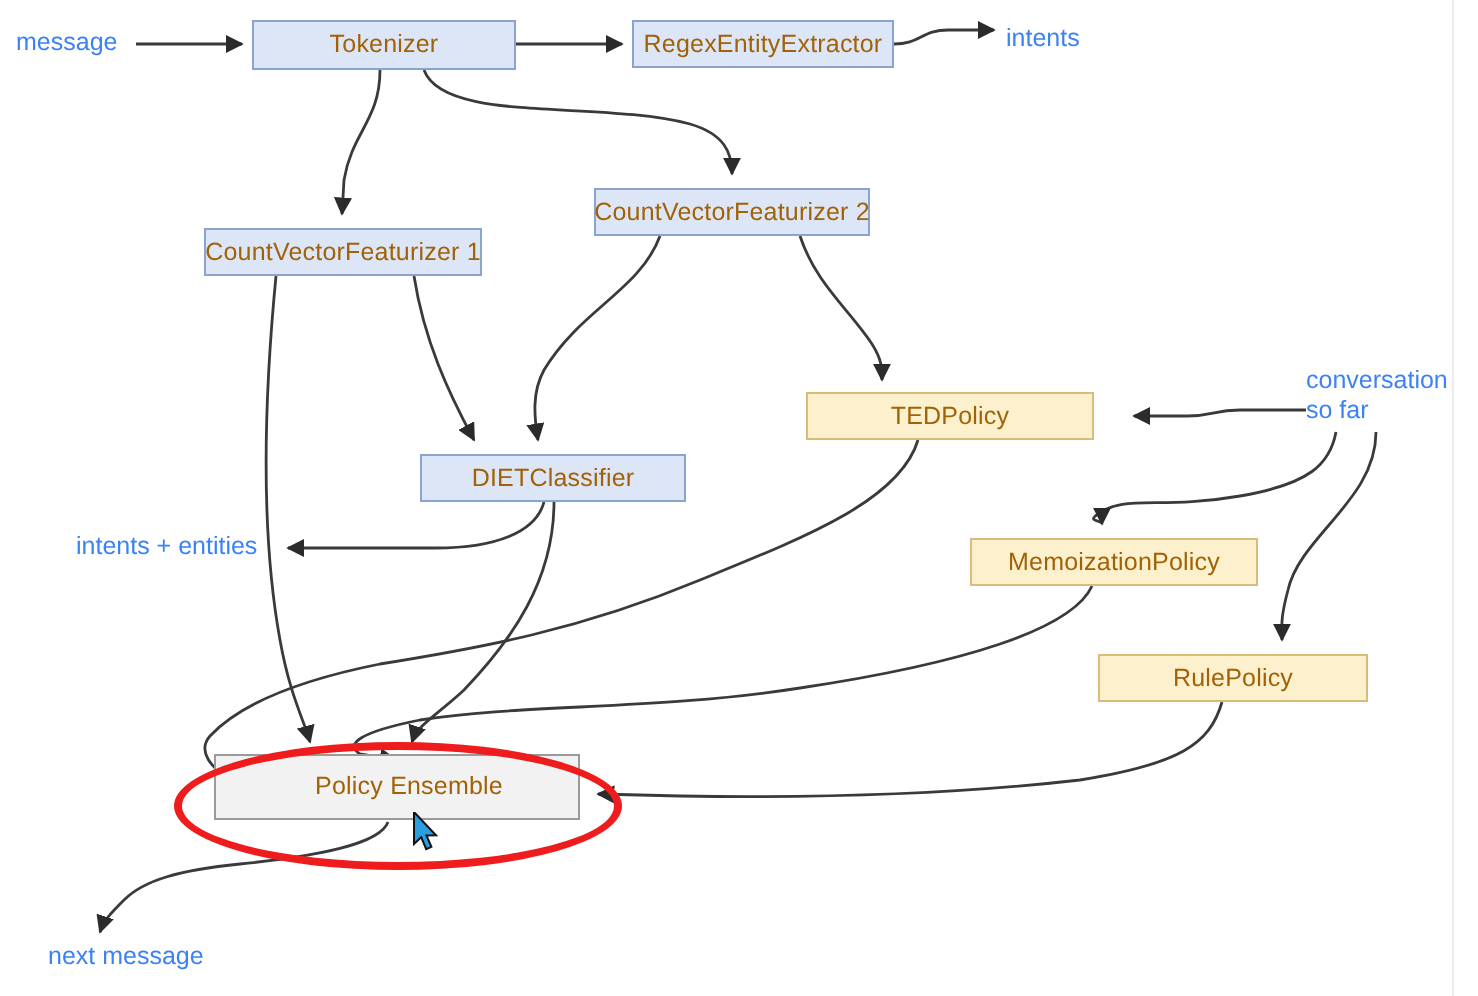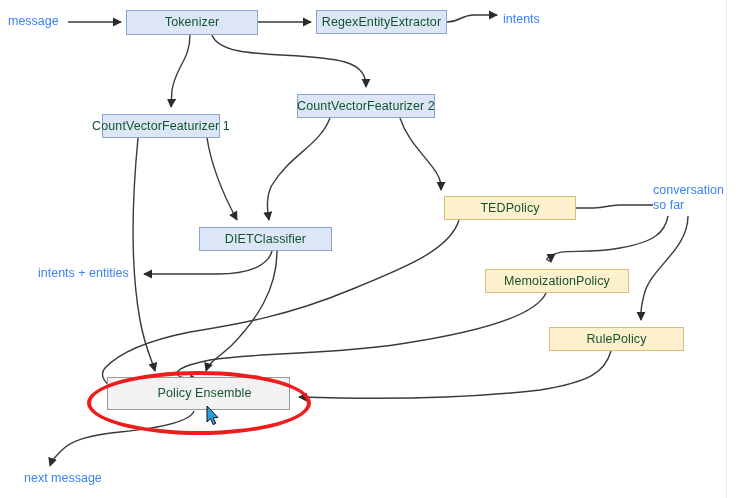--- a/index.html
+++ b/index.html
@@ -24,21 +24,21 @@
     width: 739px;
     height: 498px;
   }
   .node {
     position: absolute;
     box-sizing: border-box;
     display: flex;
     align-items: center;
     justify-content: center;
     font-size: 12.5px;
-    color: #14532d;
+    color: #a16207;
     letter-spacing: 0.1px;
     white-space: nowrap;
     line-height: 1;
   }
   .node.blue {
     background: #dce6f7;
     border: 1px solid #8aa4cf;
   }
   .node.yellow {
     background: #fdf0cd;
@@ -127,29 +127,29 @@
   </div>
 
   <div class="node blue" style="left:316px; top:10px; width:131px; height:24px;">
     <span>RegexEntityExtractor</span>
   </div>
 
   <div class="node blue" style="left:297px; top:94px; width:138px; height:24px;">
     <span>CountVectorFeaturizer 2</span>
   </div>
 
-  <div class="node blue" style="left:102px; top:114px; width:118px; height:24px;">
+  <div class="node blue" style="left:102px; top:114px; width:139px; height:24px;">
     <span>CountVectorFeaturizer 1</span>
   </div>
 
-  <div class="node blue" style="left:199px; top:227px; width:133px; height:24px;">
+  <div class="node blue" style="left:210px; top:227px; width:133px; height:24px;">
     <span>DIETClassifier</span>
   </div>
 
-  <div class="node yellow" style="left:444px; top:196px; width:132px; height:24px;">
+  <div class="node yellow" style="left:403px; top:196px; width:144px; height:24px;">
     <span>TEDPolicy</span>
   </div>
 
   <div class="node yellow" style="left:485px; top:269px; width:144px; height:24px;">
     <span>MemoizationPolicy</span>
   </div>
 
   <div class="node yellow" style="left:549px; top:327px; width:135px; height:24px;">
     <span>RulePolicy</span>
   </div>

